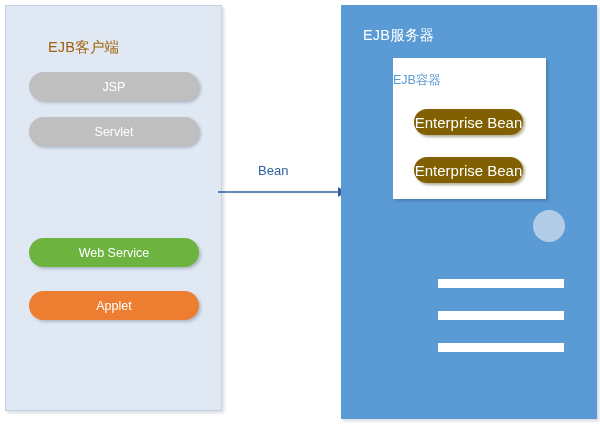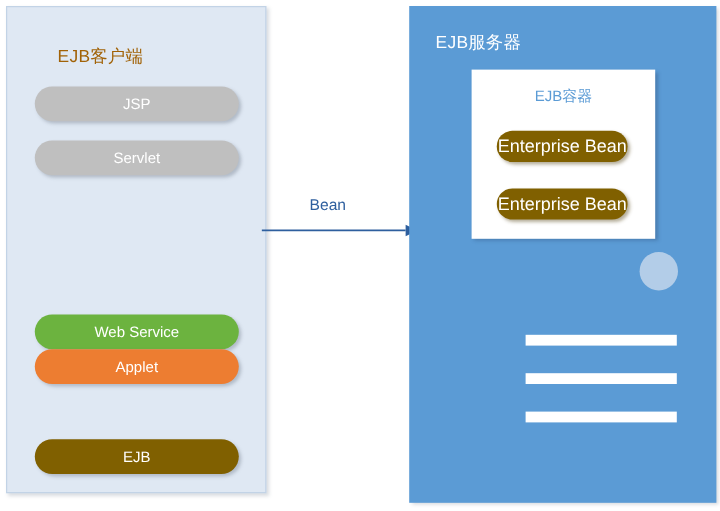--- a/index.html
+++ b/index.html
@@ -78,21 +78,21 @@
     box-shadow: 2px 2px 3px rgba(110,120,135,0.40);
   }
   .pill.gray   { background: #bfbfbf; text-align: center; }
   .pill.orange { background: #ed7d31; }
   .pill.green  { background: #6cb33f; }
   .pill.olive  { background: #806000; }
 
   #pill-jsp      { top: 66px; }
   #pill-servlet  { top: 111px; }
   #pill-javaapp  { top: 176px; }
-  #pill-webservice { top: 256px; align-items: center; }
+  #pill-webservice { top: 232px; align-items: center; }
   #pill-applet   { top: 285px; }
   #pill-ejb      { top: 360px; }
 
   
   #arrow-group {
     position: absolute;
     left: 218px;
     top: 163px;
     width: 130px;
     height: 45px;
@@ -119,21 +119,20 @@
     width: 153px;
     height: 141px;
     background: #ffffff;
     box-shadow: 2px 2px 3px rgba(40,70,110,0.35);
   }
   #container-title {
     position: absolute;
     left: 0;
     right: 0;
     top: 14px;
-    text-align: center;
     font-size: 12.5px;
     color: #5b9bd5;
     white-space: nowrap;
   }
   .bean-pill {
     position: absolute;
     left: 21px;
     width: 109px;
     height: 26px;
     border-radius: 13px;
@@ -188,23 +187,20 @@
 
 
     <div class="pill green" id="pill-webservice">
       <span>Web Service</span>
     </div>
 
     <div class="pill orange" id="pill-applet">
       <span>Applet</span>
     </div>
 
-    <div class="pill olive" id="pill-ejb">
-      <span>EJB</span>
-    </div>
   </div>
 
   <div id="arrow-group">
     <div id="arrow-label">Bean</div>
     <svg id="arrow-svg" width="130" height="14" viewBox="0 0 130 14">
       <line x1="0" y1="7" x2="120" y2="7" stroke="#2e5f9e" stroke-width="1.4"></line>
       <polygon points="120,2.2 130,7 120,11.8" fill="#2e5f9e"></polygon>
     </svg>
   </div>
 

